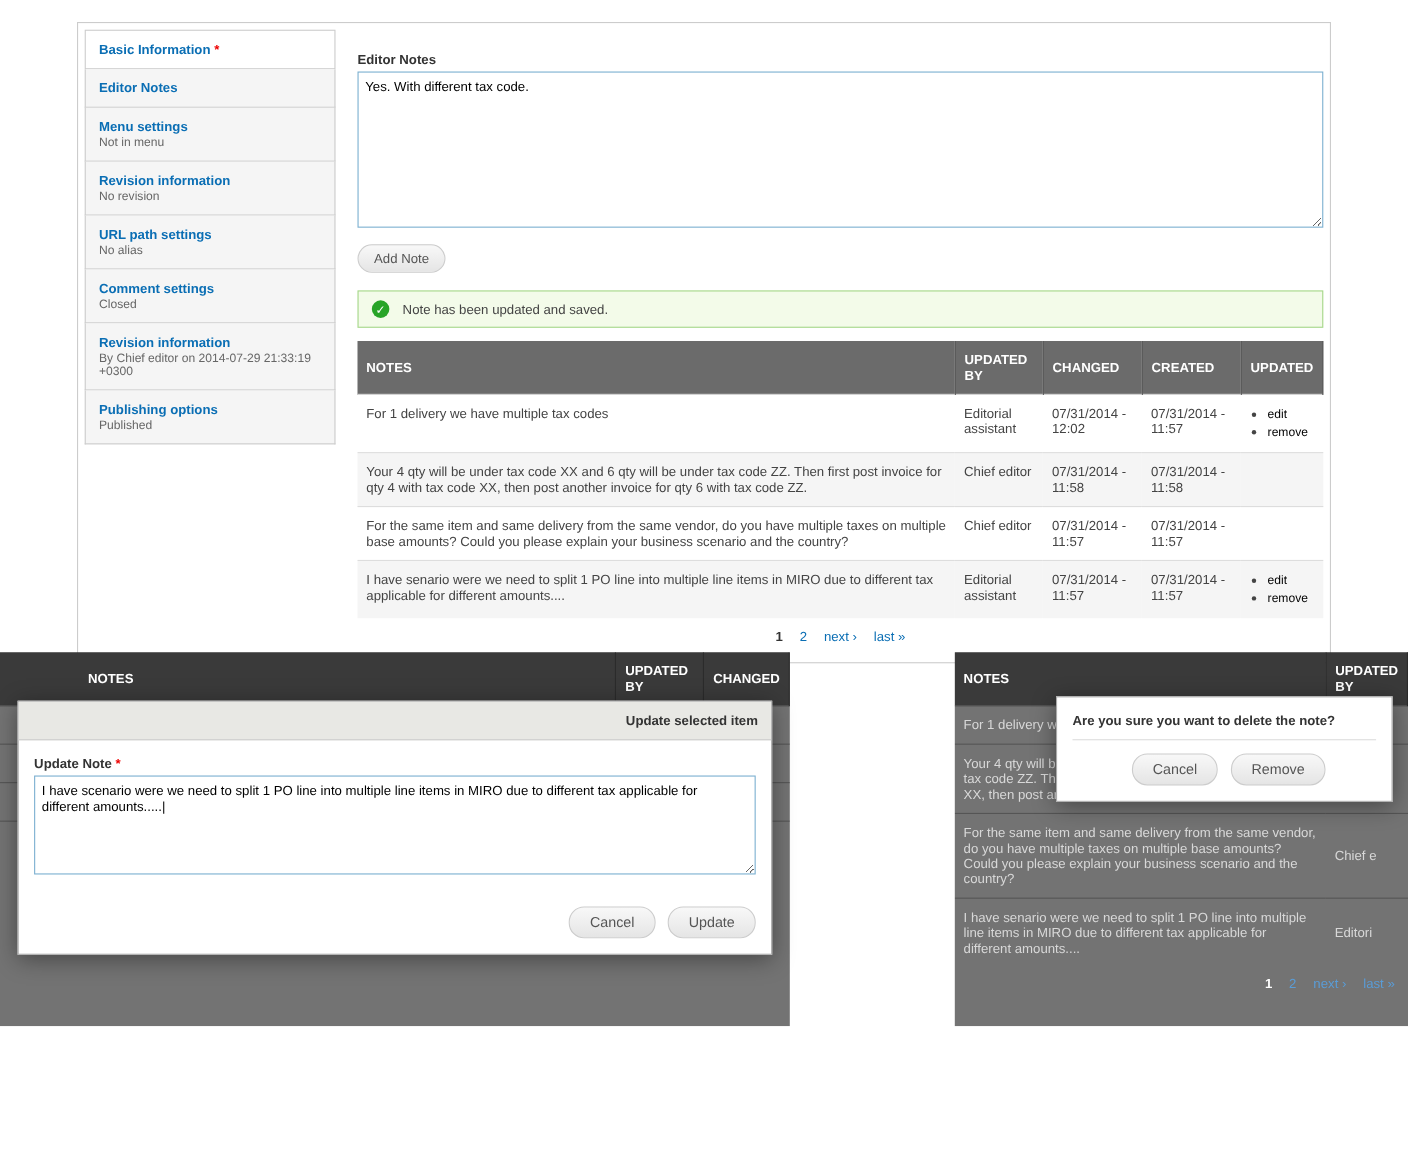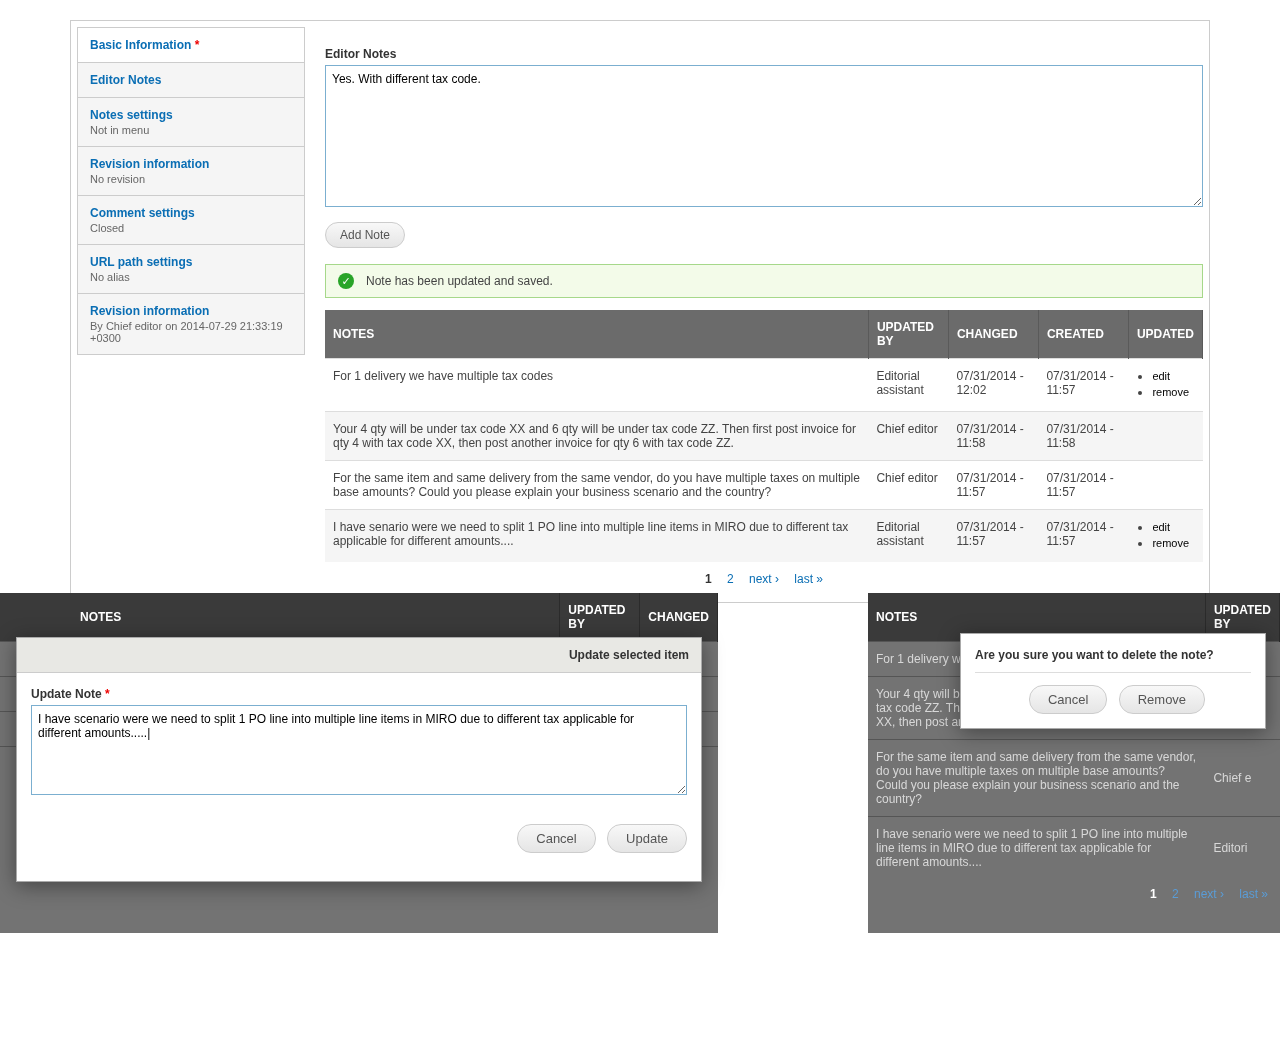--- a/index.html
+++ b/index.html
@@ -179,21 +179,21 @@
   width: 100%;
   height: 90px;
   border: 1px solid #7bafd0;
   padding: 6px;
   font-family: Arial;
   font-size: 12px;
   resize: both;
 }
 .dialog-actions {
   text-align: right;
-  padding: 12px 14px 28px;
+  padding: 12px 14px 14px;
 }
 .dialog-btn {
   padding: 6px 18px;
   background: linear-gradient(#f8f8f8, #e5e5e5);
   border: 1px solid #ccc;
   border-radius: 14px;
   font-size: 13px;
   color: #555;
   cursor: pointer;
   margin-left: 8px;
@@ -216,38 +216,42 @@
 <div class="main-wrap">
   <div class="content-layout">
     <div class="sidebar">
       <div class="sidebar-item active">
         <span class="sidebar-title"><span>Basic Information</span> <span class="required">*</span></span>
       </div>
       <div class="sidebar-item">
         <span class="sidebar-title">Editor Notes</span>
       </div>
       <div class="sidebar-item">
-        <div class="sidebar-title">Notes settings</div>
+        <div class="sidebar-title">Menu settings</div>
         <div class="sidebar-sub">Not in menu</div>
       </div>
       <div class="sidebar-item">
         <div class="sidebar-title">Revision information</div>
         <div class="sidebar-sub">No revision</div>
       </div>
       <div class="sidebar-item">
+        <div class="sidebar-title">URL path settings</div>
+        <div class="sidebar-sub">No alias</div>
+      </div>
+      <div class="sidebar-item">
         <div class="sidebar-title">Comment settings</div>
         <div class="sidebar-sub">Closed</div>
       </div>
       <div class="sidebar-item">
-        <div class="sidebar-title">URL path settings</div>
-        <div class="sidebar-sub">No alias</div>
-      </div>
-      <div class="sidebar-item">
         <div class="sidebar-title">Revision information</div>
         <div class="sidebar-sub">By Chief editor on 2014-07-29 21:33:19 +0300</div>
+      </div>
+      <div class="sidebar-item">
+        <div class="sidebar-title">Publishing options</div>
+        <div class="sidebar-sub">Published</div>
       </div>
     </div>
 
     <div class="main-area">
       <div class="form-label">Editor Notes</div>
       <textarea class="textarea" style="">Yes. With different tax code.</textarea>
       <button class="btn">Add Note</button>
 
       <div class="msgbox">
         <span class="check-icon">✓</span>

